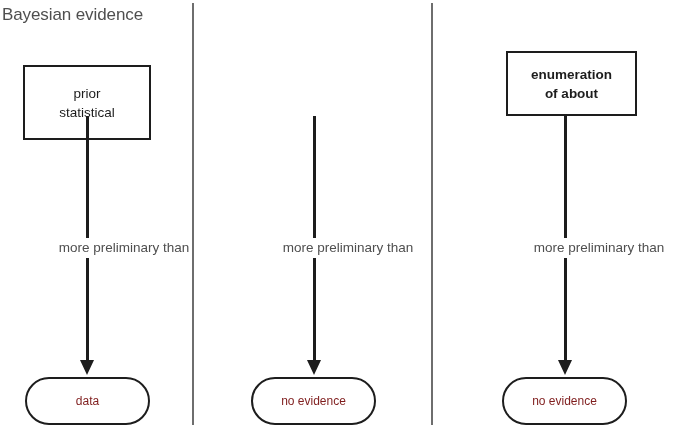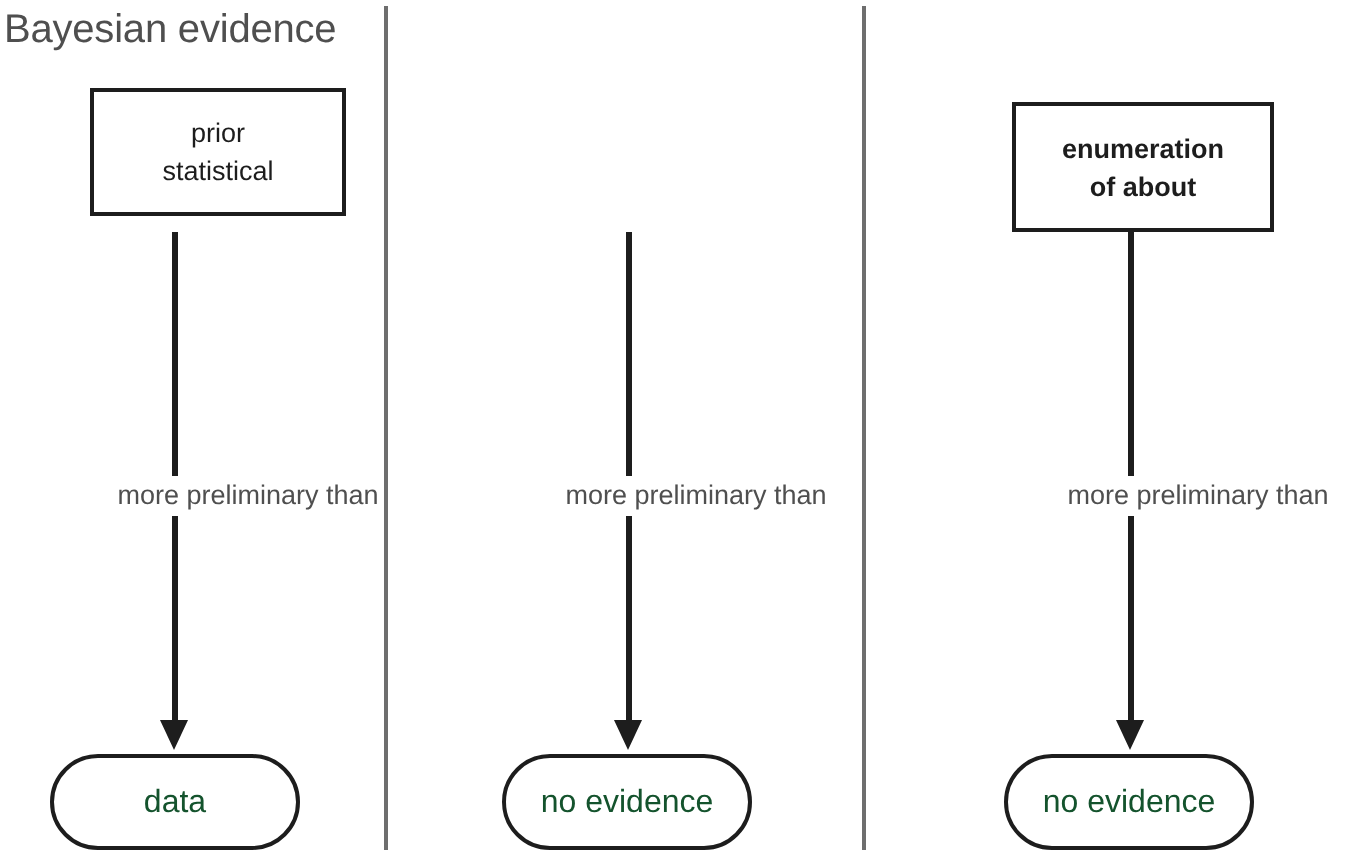--- a/index.html
+++ b/index.html
@@ -35,21 +35,21 @@
     position: absolute;
     top: 0;
     height: 430px;
   }
 
   
   .col-title {
     position: absolute;
     top: 4px;
     left: 0;
-    font-size: 20px;
+    font-size: 17px;
     line-height: 22px;
     color: #4f4f4f;
     white-space: nowrap;
     letter-spacing: -0.1px;
   }
 
   
   .rect-node {
     position: absolute;
     box-sizing: border-box;
@@ -68,23 +68,23 @@
   
   .pill-node {
     position: absolute;
     box-sizing: border-box;
     border: 2.5px solid #1d1d1d;
     border-radius: 999px;
     background: #ffffff;
     display: flex;
     align-items: center;
     justify-content: center;
-    font-size: 16px;
+    font-size: 12px;
     line-height: 19px;
-    color: #14532d;
+    color: #7f1d1d;
     text-align: center;
   }
 
   
   .conn {
     position: absolute;
     width: 2.6px;
     background: #1d1d1d;
   }
 
@@ -114,21 +114,21 @@
 
 <div id="diagram">
 
   <div class="divider" style="left:192px;"></div>
   <div class="divider" style="left:431px;"></div>
 
   <div class="column" style="left:0px; width:192px;">
 
     <div class="col-title" style="left:2px;">Bayesian evidence</div>
 
-    <div class="rect-node" style="left:23px; top:44px; width:128px; height:64px;margin-left:22px;">
+    <div class="rect-node" style="left:23px; top:65px; width:128px; height:75px;">
       <span>prior</span>
       <span>statistical</span>
     </div>
 
     <div class="conn" style="left:86px; top:116px; height:122px;"></div>
 
     <div class="edge-label" style="left:0px; top:239px; width:180px;">more preliminary than</div>
 
     <div class="conn" style="left:86px; top:258px; height:103px;"></div>
 

